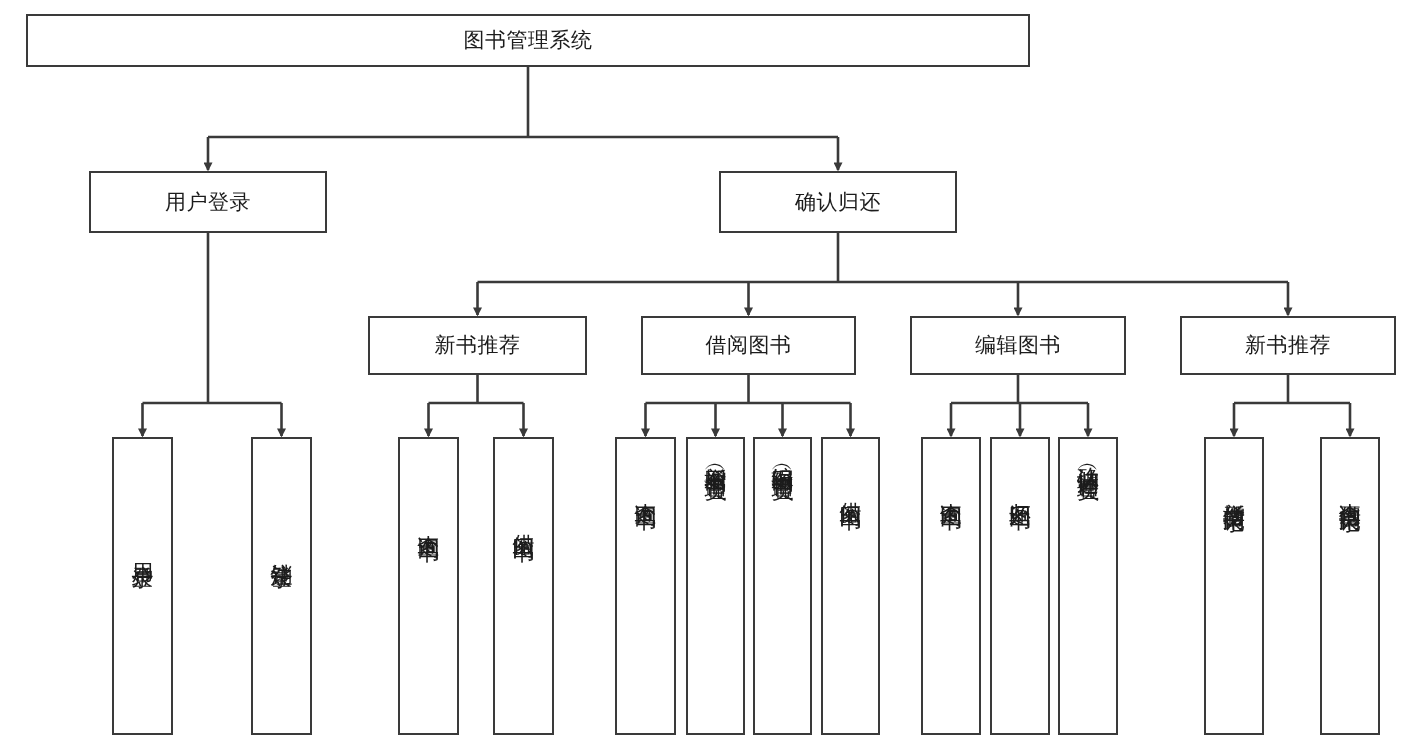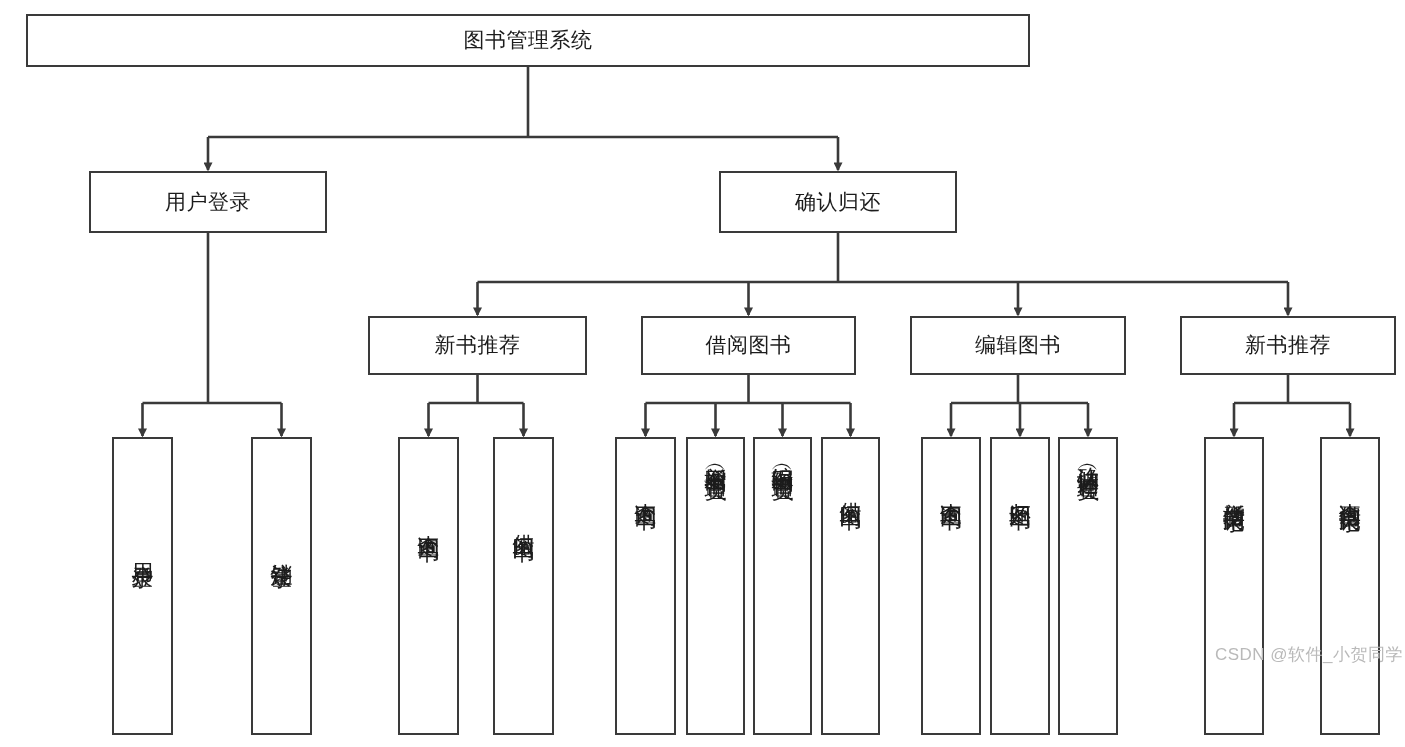--- a/index.html
+++ b/index.html
@@ -175,14 +175,13 @@
         <span class="label">确认归还（管理员）</span>
       </div>
       <div class="node vertical high" style="left: 1196px; top: 437px; width: 60px; height: 298px;">
         <span class="label">新增借阅记录</span>
       </div>
       <div class="node vertical high" style="left: 1312px; top: 437px; width: 60px; height: 298px;">
         <span class="label">查询借阅记录</span>
       </div>
     </div>
 
-  <div class="watermark">CSDN @软件_小贺同学</div>
 </div>
 
 </body></html>

